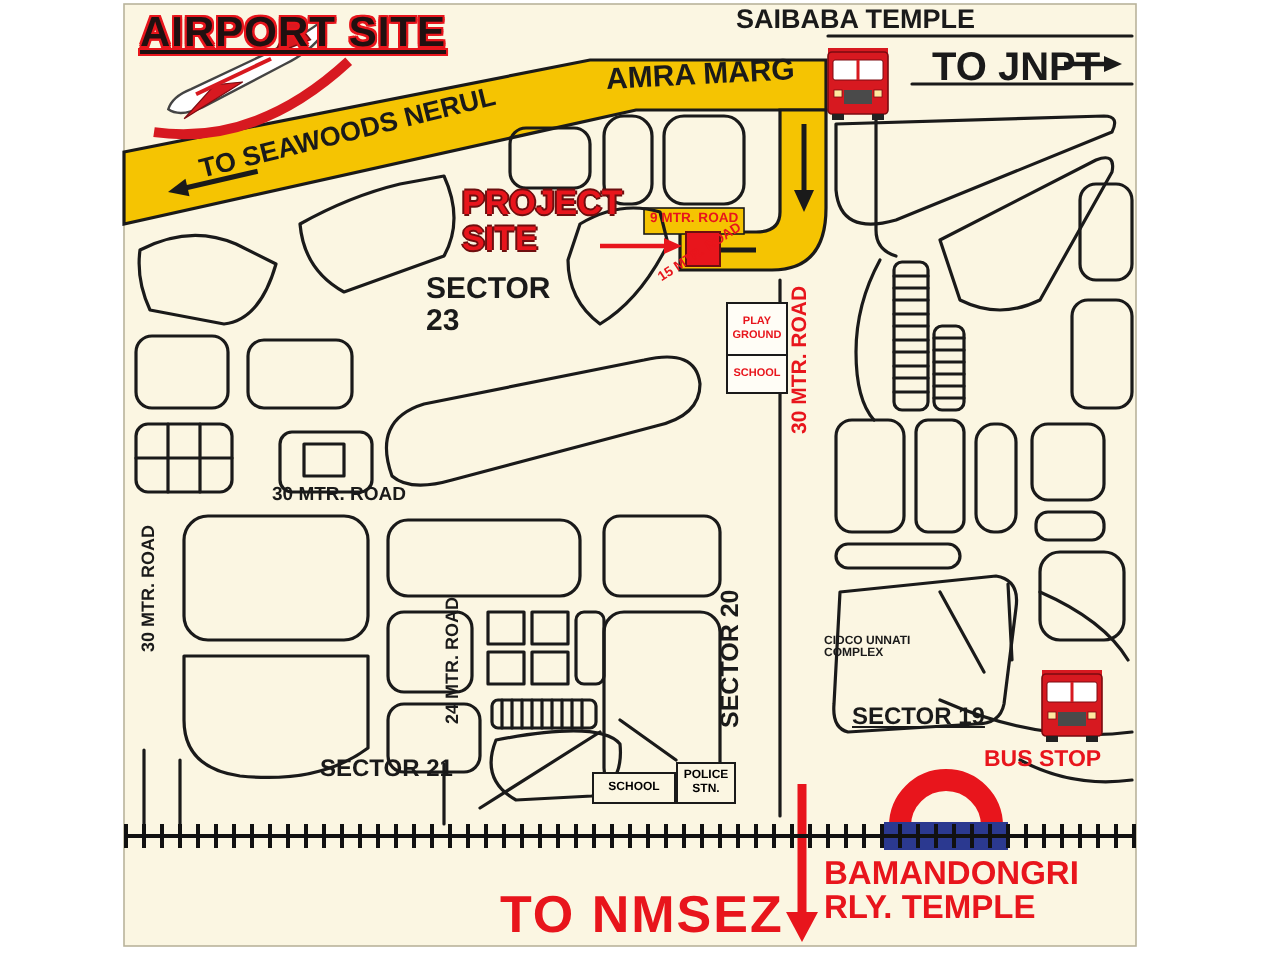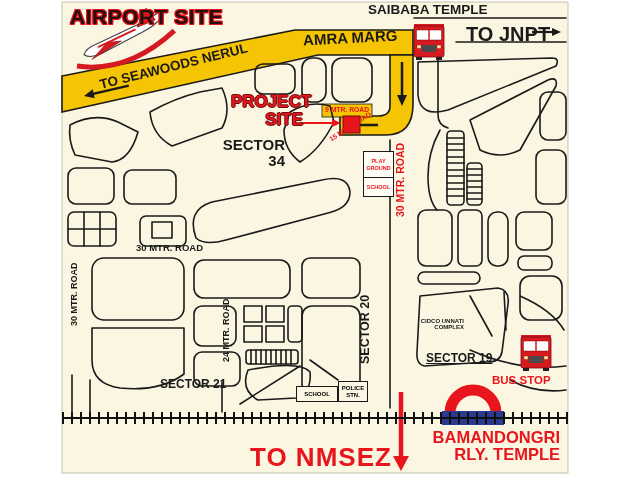--- a/index.html
+++ b/index.html
@@ -4,25 +4,26 @@
 <style>
   html,body{margin:0;padding:0;}
   body{
     width:640px;height:480px;position:relative;background:#ffffff;
     font-family:"Liberation Sans", sans-serif;overflow:hidden;
   }
   #mapsvg{position:absolute;left:0;top:0;}
   .lbl{position:absolute;white-space:nowrap;font-weight:bold;color:#1a1a1a;line-height:1.05;}
   .red{color:#e8151c;}
   .vtext{writing-mode:vertical-rl;transform:rotate(180deg);}
-  .center{text-align:right;}
+  .center{text-align:left;}
   .outline-red{
     color:#201010;
     text-shadow:-1px 0 #e8151c,1px 0 #e8151c,0 -1px #e8151c,0 1px #e8151c,
                 -1px -1px #e8151c,1px 1px #e8151c,1px -1px #e8151c,-1px 1px #e8151c;
+    text-decoration:underline;
   }
   .outline-dark{
     color:#e8151c;
     text-shadow:-1px 0 #6d0f0f,1px 0 #6d0f0f,0 -1px #6d0f0f,0 1px #6d0f0f;
   }
   .smallbox{
     position:absolute;background:#fffdf6;border:1.5px solid #1a1a1a;
     display:flex;align-items:center;justify-content:center;text-align:center;
     font-weight:bold;line-height:1.1;
   }
@@ -165,21 +166,21 @@
 
 <div class="lbl" style="left:466px;top:24px;font-size:20px;">TO JNPT</div>
 
 <div class="lbl outline-dark center" style="left:231px;top:93px;font-size:17px;width:72px;white-space:normal;">
   <span>PROJECT</span><br>
   <span>SITE</span>
 </div>
 
 <div class="lbl center" style="left:213px;top:137px;font-size:15px;width:72px;white-space:normal;">
   <span>SECTOR</span><br>
-  <span>34</span>
+  <span>23</span>
 </div>
 
 <div class="lbl red" style="left:325px;top:106px;font-size:6.8px;">9 MTR. ROAD</div>
 
 <div class="lbl red" style="left:330px;top:136px;font-size:6.8px;transform:rotate(-33deg);transform-origin:left center;">15 MTR. ROAD</div>
 
 <div class="lbl red vtext" style="left:395px;top:137px;height:80px;font-size:10.5px;">30 MTR. ROAD</div>
 
 <div class="smallbox red" style="left:363px;top:151px;width:29px;height:25px;font-size:5.5px;">PLAY GROUND</div>
 <div class="smallbox red" style="left:363px;top:177px;width:29px;height:18px;font-size:5.5px;">SCHOOL</div>

